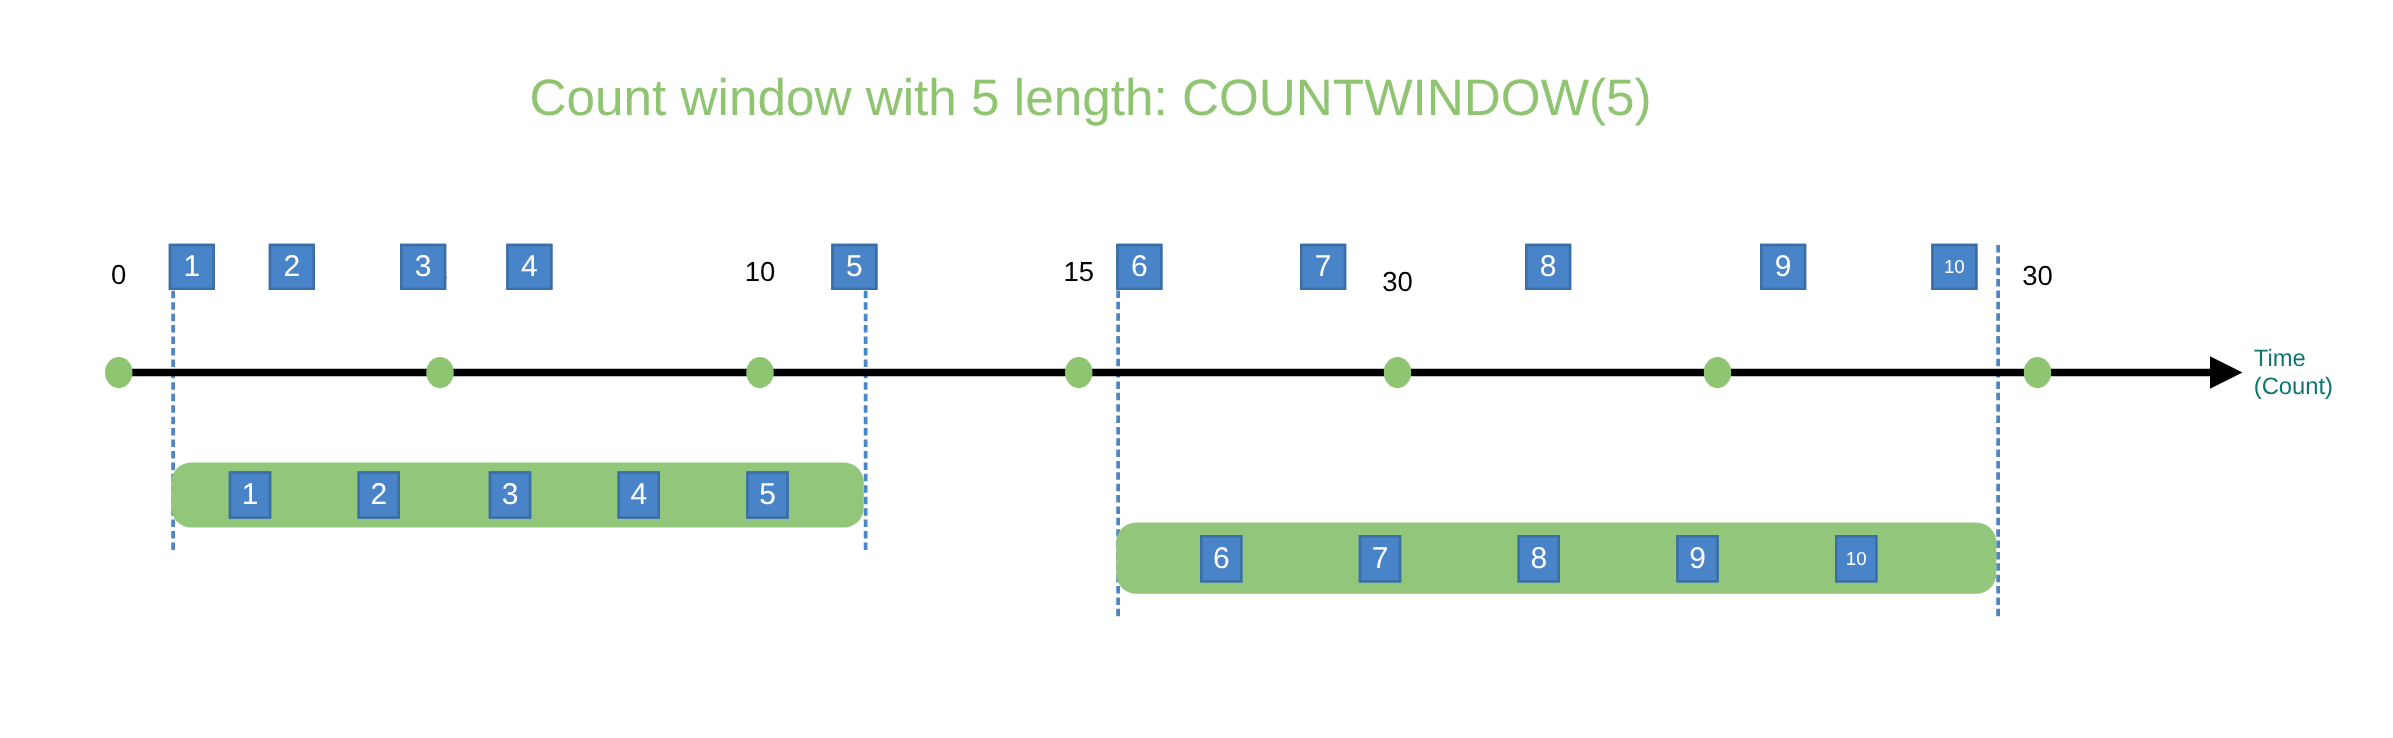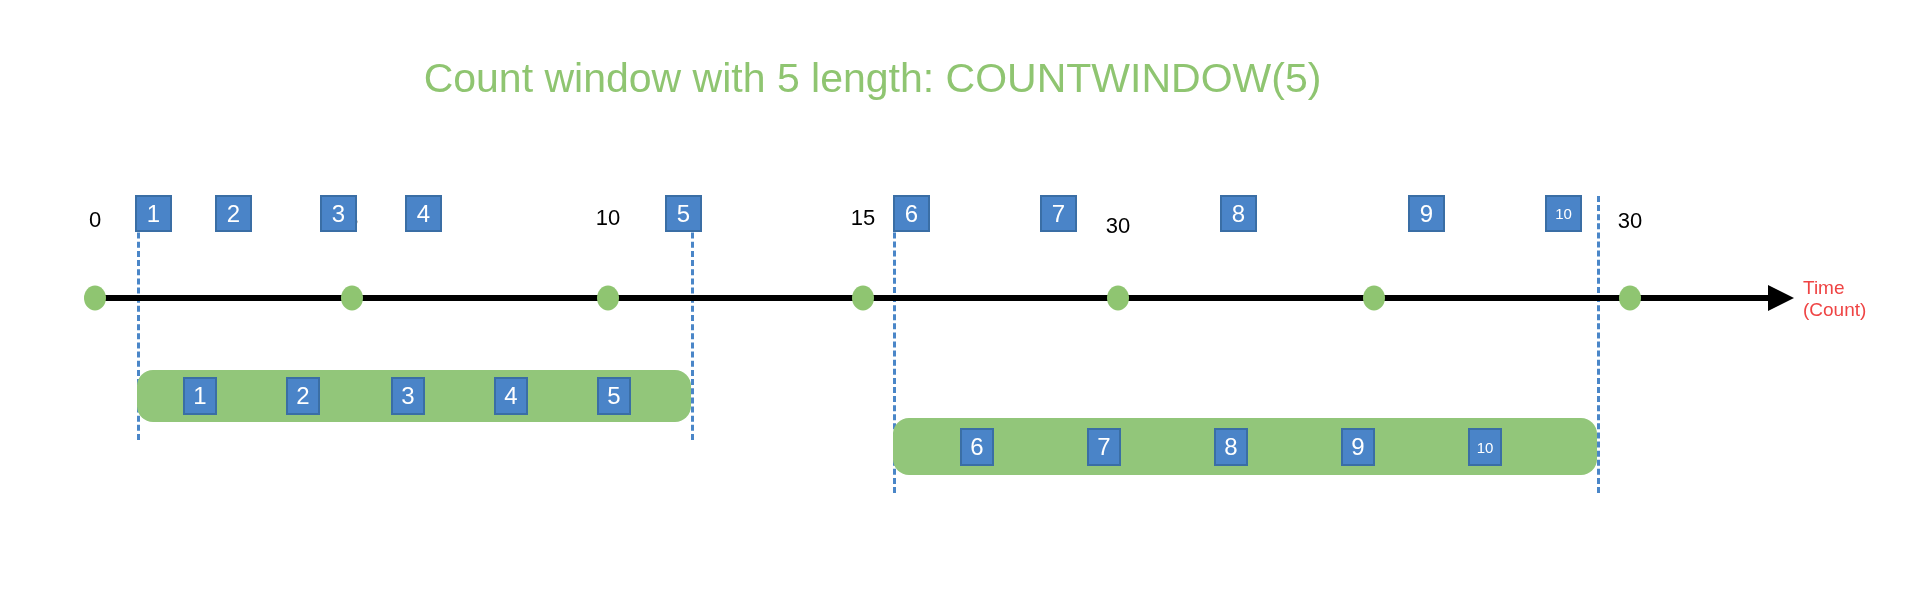--- a/index.html
+++ b/index.html
@@ -52,21 +52,21 @@
     border-top: 13px solid transparent;
     border-bottom: 13px solid transparent;
     border-left: 26px solid #000000;
   }
   .axis-caption {
     position: absolute;
     left: 1803px;
     top: 277px;
     font-size: 19px;
     line-height: 22px;
-    color: #ef4444;
+    color: #0f766e;
     white-space: nowrap;
   }
 
   .tick-dot {
     position: absolute;
     width: 22px;
     height: 25px;
     border-radius: 50%;
     background: #8fc571;
     transform: translate(-50%, -50%);

